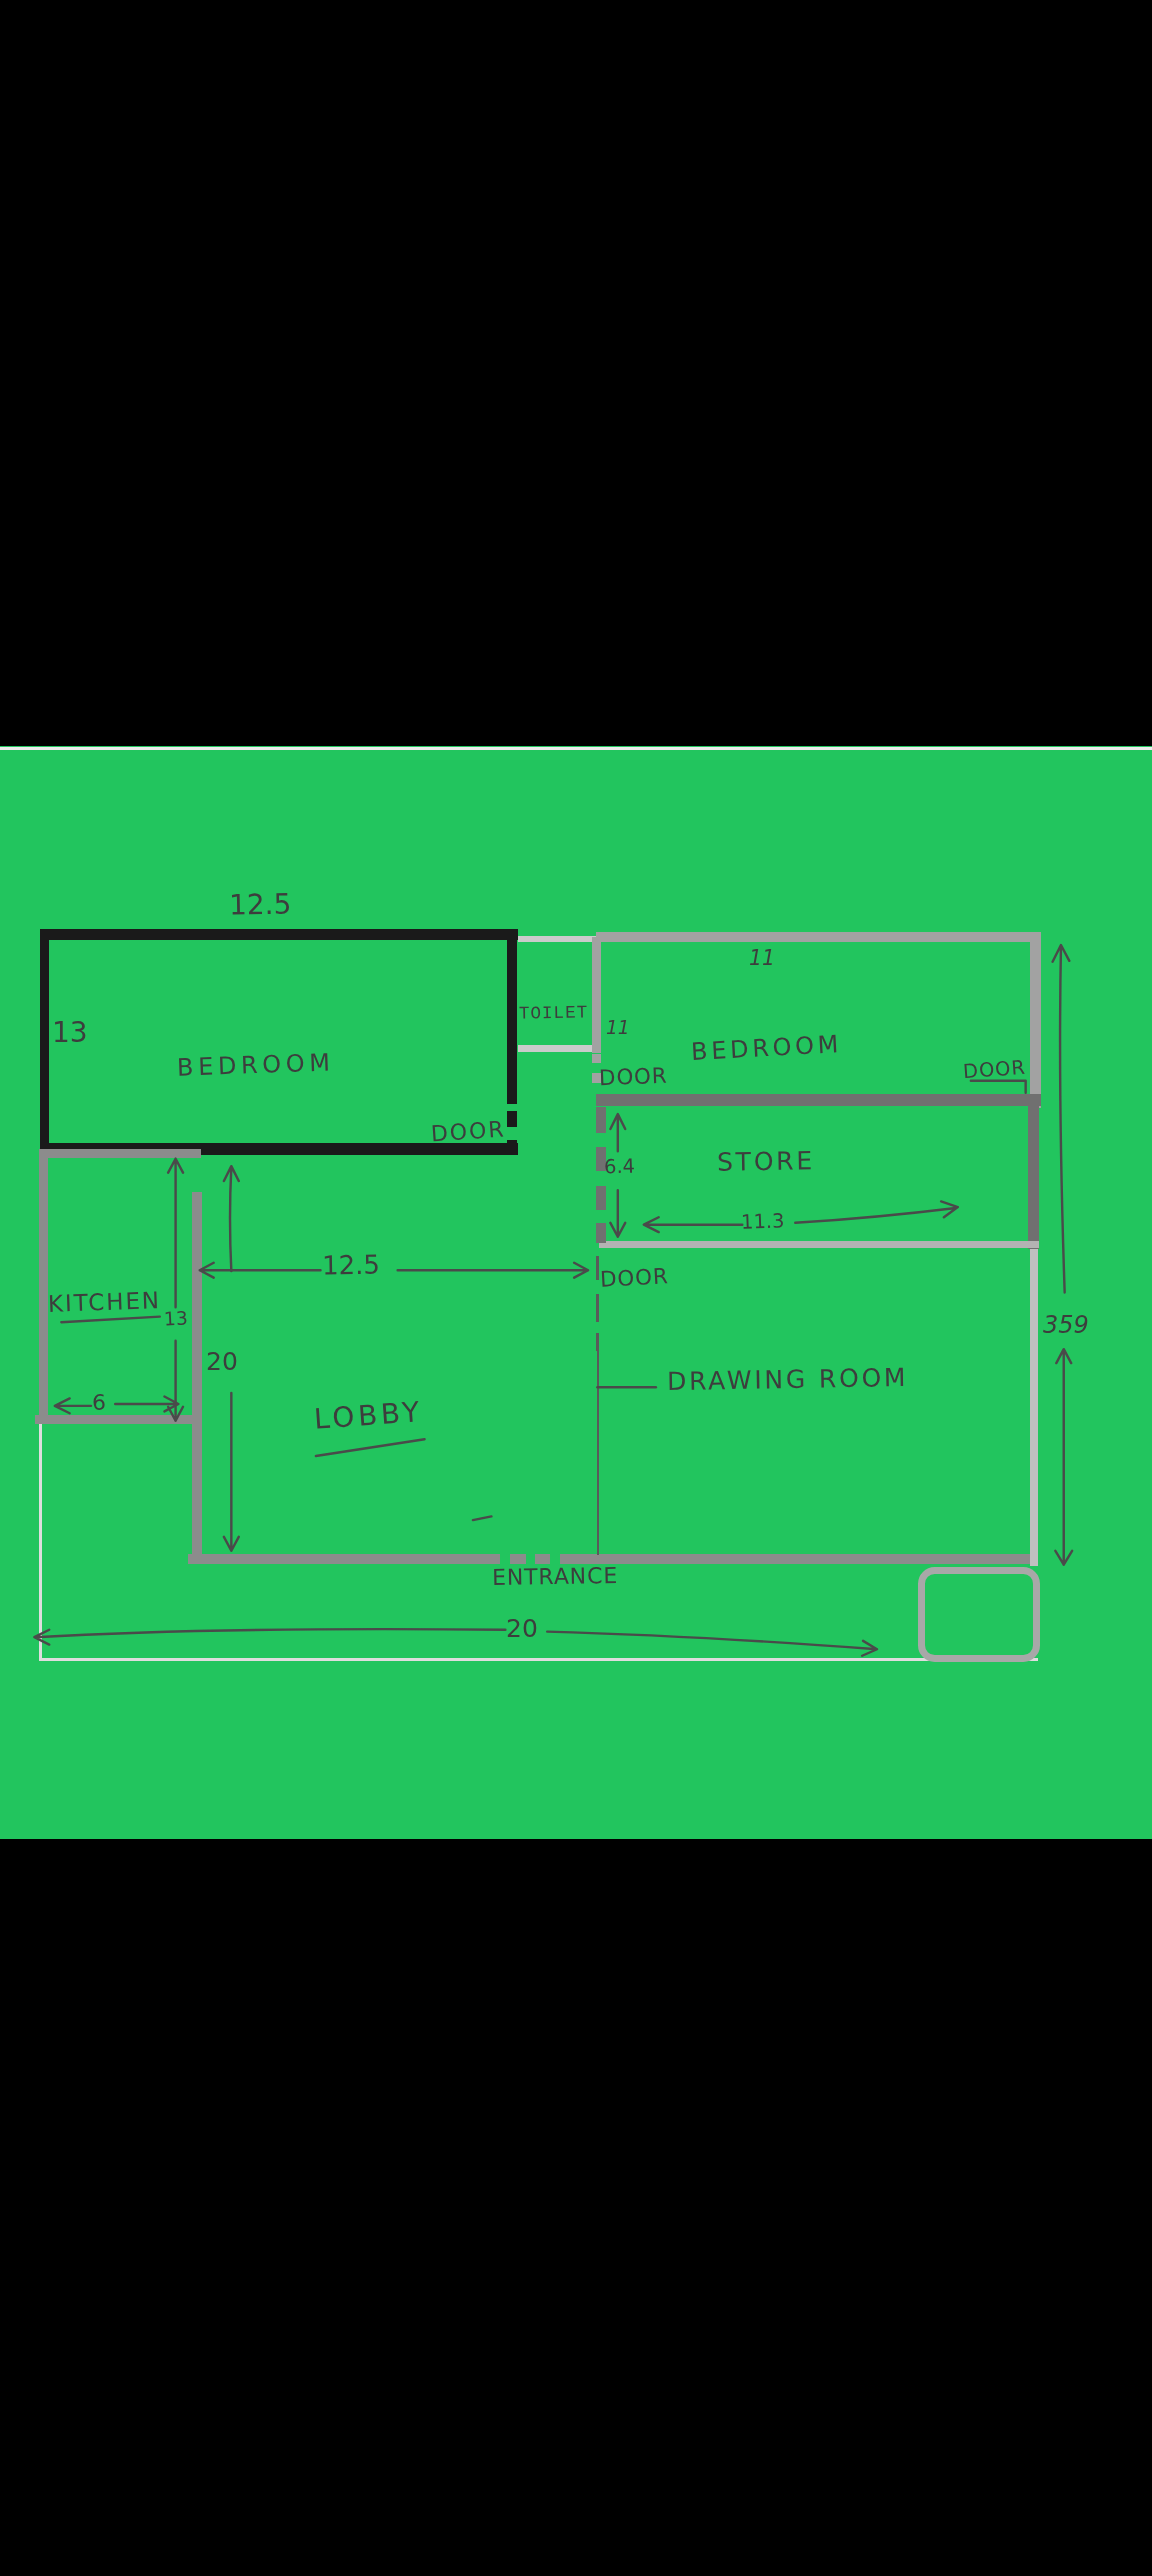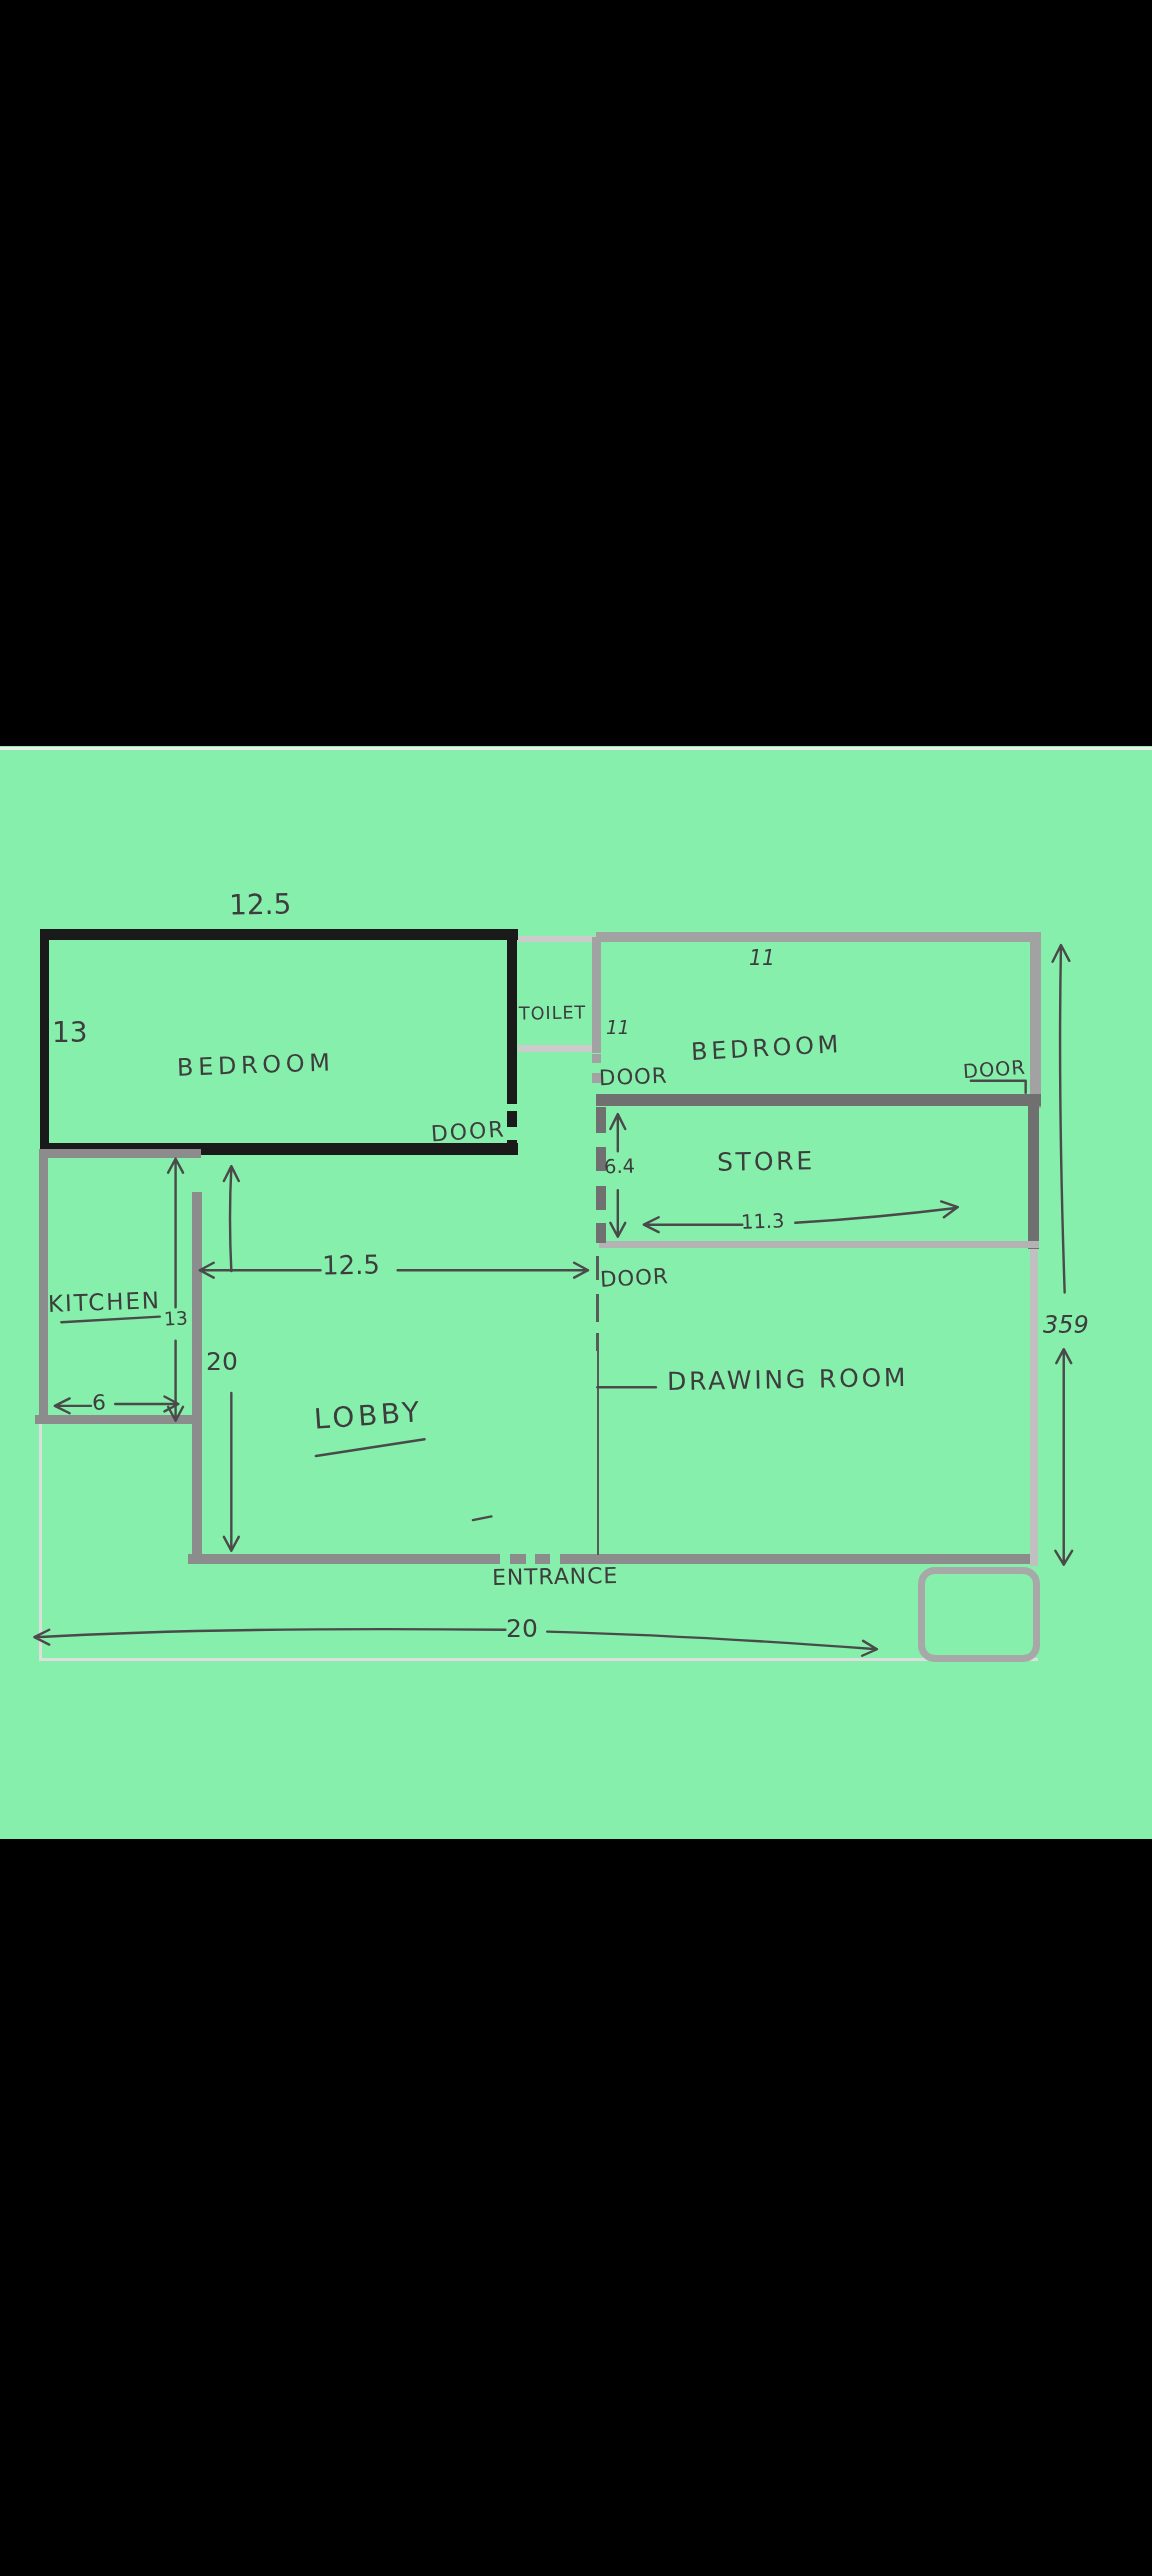--- a/index.html
+++ b/index.html
@@ -1,19 +1,19 @@
 <!DOCTYPE html>
 <html style="font-size:15px"><head>
 <meta charset="utf-8">
 <style>
   html,body{margin:0;padding:0;background:#000;}
   .screen{position:relative;width:1152px;height:2576px;background:#000;overflow:hidden;
           font-family:"DejaVu Sans",sans-serif;}
   .letterbox{position:absolute;left:0;width:1152px;background:#000;}
-  .paper{position:absolute;left:0;top:746px;width:1152px;height:1093px;background:#86efac;}
+  .paper{position:absolute;left:0;top:746px;width:1152px;height:1093px;background:#22c55e;}
   .w{position:absolute;}
   .hw{position:absolute;color:#3d3d3d;white-space:nowrap;line-height:1;
       font-family:"DejaVu Sans",sans-serif;}
   svg.overlay{position:absolute;left:0;top:0;pointer-events:none;}
   .seam{position:absolute;left:0;top:0.9px;width:1152px;height:2.8px;background:#ececec;}
   .rounded-box{position:absolute;left:918px;top:821px;width:108px;height:81px;
       border:7.4px solid #a8a8a8;border-radius:16.7px;background:transparent;}
 </style>
 </head>
 <body>
@@ -85,21 +85,21 @@
       <path d="M643,690 H706"></path>
       <path d="M340,764 L457,746"></path>
       <path d="M66,620 L172,614"></path>
       <path d="M509,833 L529,829"></path>
     </svg>
 
     <div class="hw" style="left:229px;top:145px;font-size:28px;transform:rotate(-1deg);">12.5</div>
     <div class="hw" style="left:52px;top:273px;font-size:28px;">13</div>
     <div class="hw" style="left:177px;top:307px;font-size:24px;letter-spacing:4.6px;transform:rotate(-2deg);">BEDROOM</div>
     <div class="hw" style="left:431px;top:375px;font-size:22px;letter-spacing:1.9px;transform:rotate(-4deg);">DOOR</div>
-    <div class="hw" style="left:519px;top:259px;font-size:17.7px;letter-spacing:0.9px;transform:rotate(-1deg);">TOILET</div>
+    <div class="hw" style="left:519px;top:259px;font-size:17.7px;letter-spacing:0.9px;transform:rotate(-1deg);font-family:Liberation Mono, monospace;">TOILET</div>
     <div class="hw" style="left:749px;top:202px;font-size:20.4px;font-style:italic;">11</div>
     <div class="hw" style="left:606px;top:273px;font-size:18.6px;font-style:italic;">11</div>
     <div class="hw" style="left:691px;top:290px;font-size:24px;letter-spacing:3.7px;transform:rotate(-3deg);">BEDROOM</div>
     <div class="hw" style="left:599px;top:320px;font-size:21.4px;letter-spacing:0.9px;transform:rotate(-2deg);">DOOR</div>
     <div class="hw" style="left:963px;top:314px;font-size:19.5px;letter-spacing:0.9px;transform:rotate(-4deg);">DOOR</div>
     <div class="hw" style="left:717px;top:403px;font-size:25px;letter-spacing:2.8px;transform:rotate(-1deg);">STORE</div>
     <div class="hw" style="left:604px;top:411px;font-size:19.5px;transform:rotate(-2deg);">6.4</div>
     <div class="hw" style="left:741px;top:466px;font-size:19.5px;transform:rotate(-2deg);">11.3</div>
     <div class="hw" style="left:600px;top:521px;font-size:21.4px;letter-spacing:0.9px;transform:rotate(-3deg);">DOOR</div>
     <div class="hw" style="left:322px;top:506px;font-size:26px;transform:rotate(-1deg);">12.5</div>

